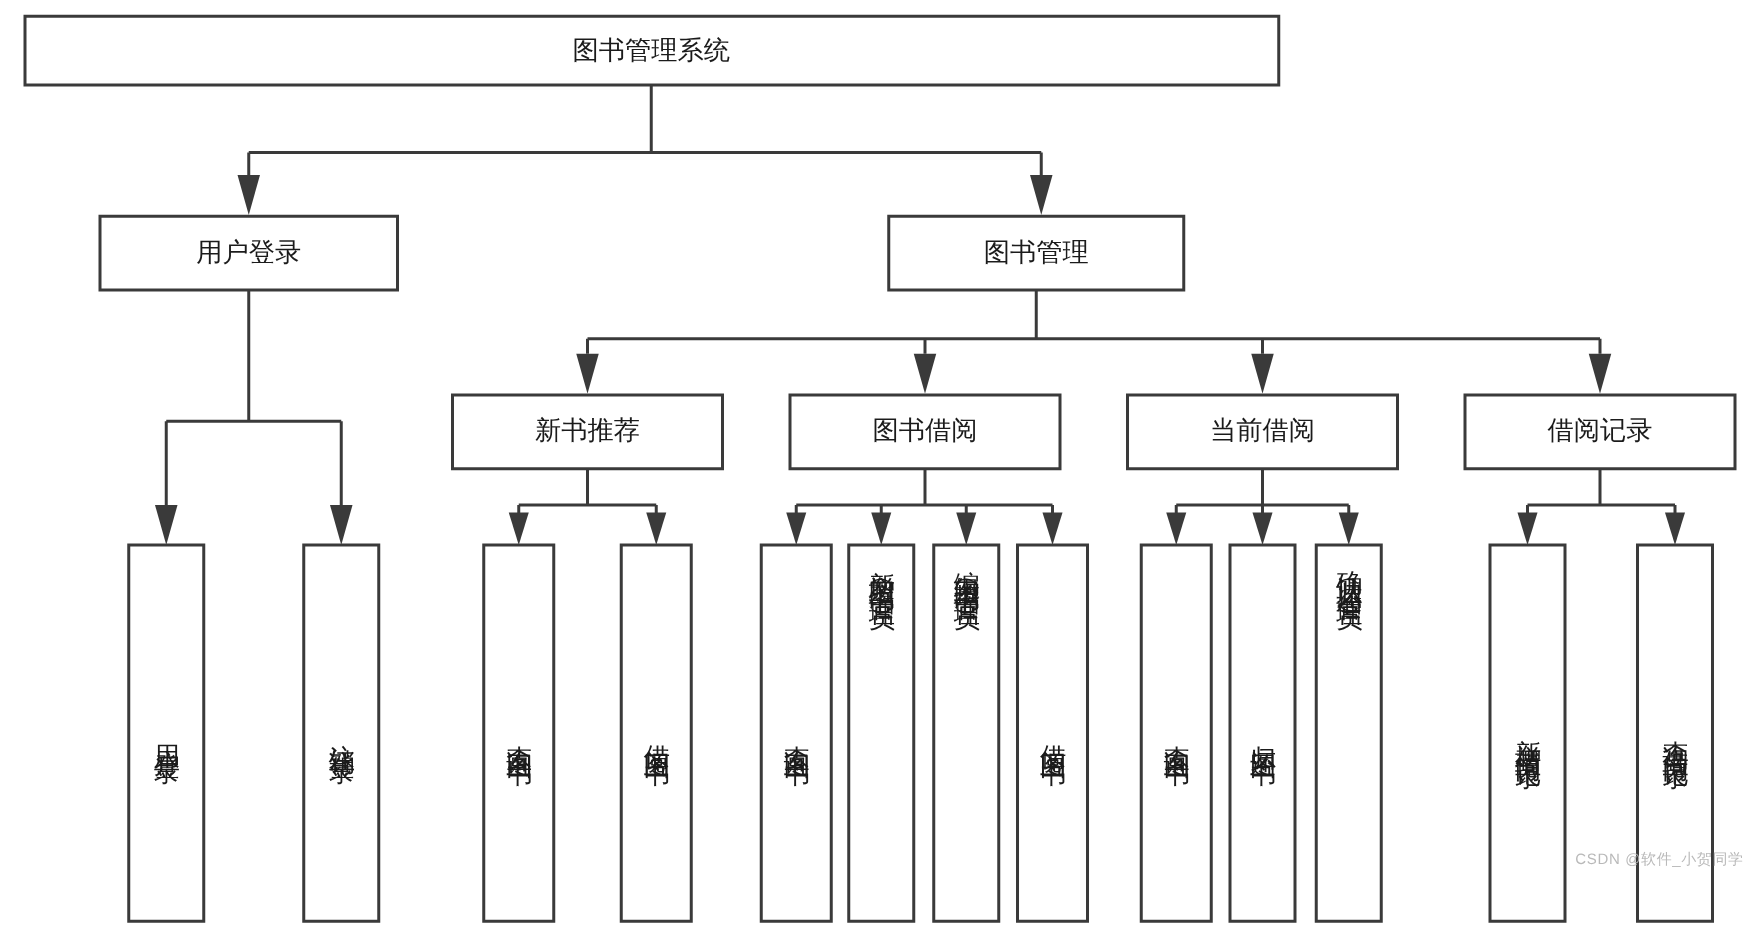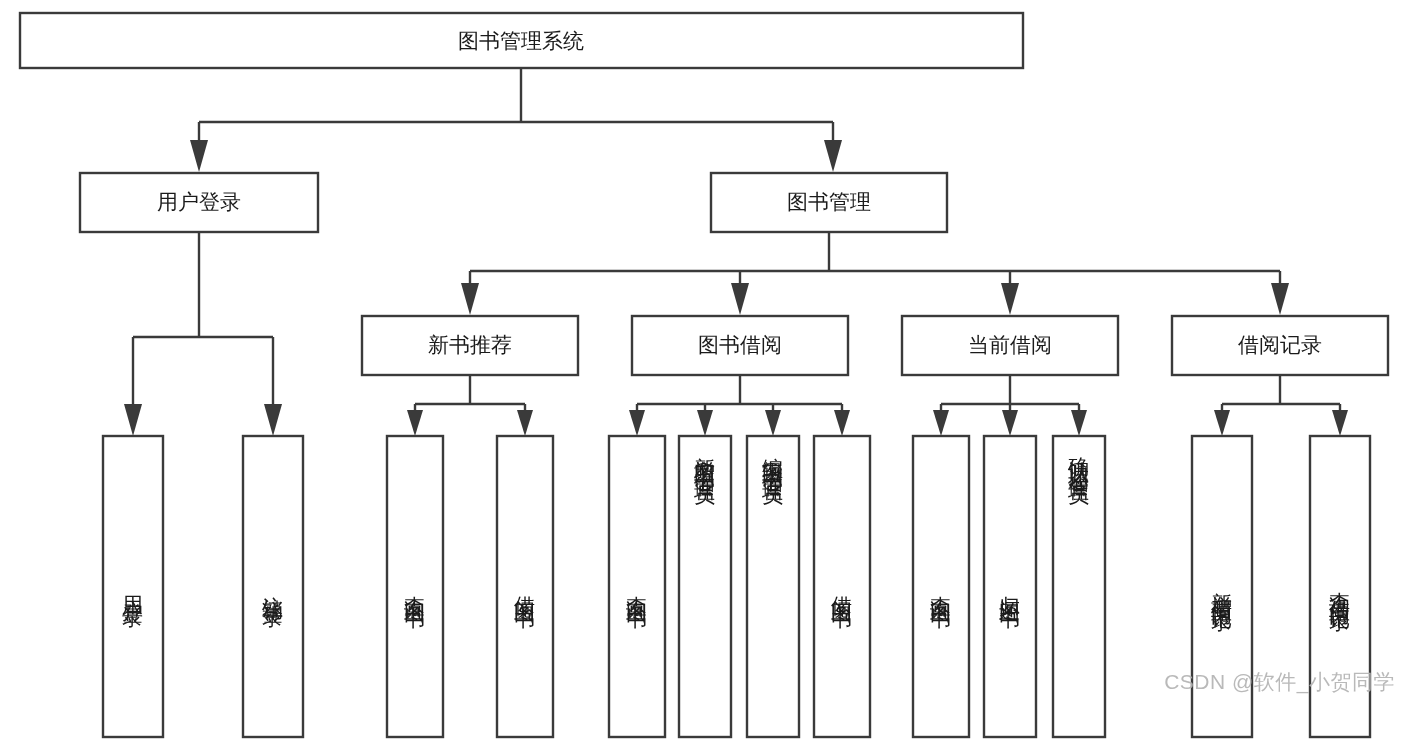--- a/index.html
+++ b/index.html
@@ -68,21 +68,21 @@
     color: #1b1b1b;
     letter-spacing: 4px;
     text-align: center;
     white-space: nowrap;
   }
   .watermark {
     position: absolute;
     right: 10px;
     bottom: 6px;
     font-family: "Liberation Sans", "DejaVu Sans", sans-serif;
-    font-size: 21px;
+    font-size: 12px;
     color: #b4b4b4;
     opacity: 0.92;
     letter-spacing: 0.5px;
     white-space: nowrap;
     pointer-events: none;
   }
 </style>
 </head>
 <body>
 

